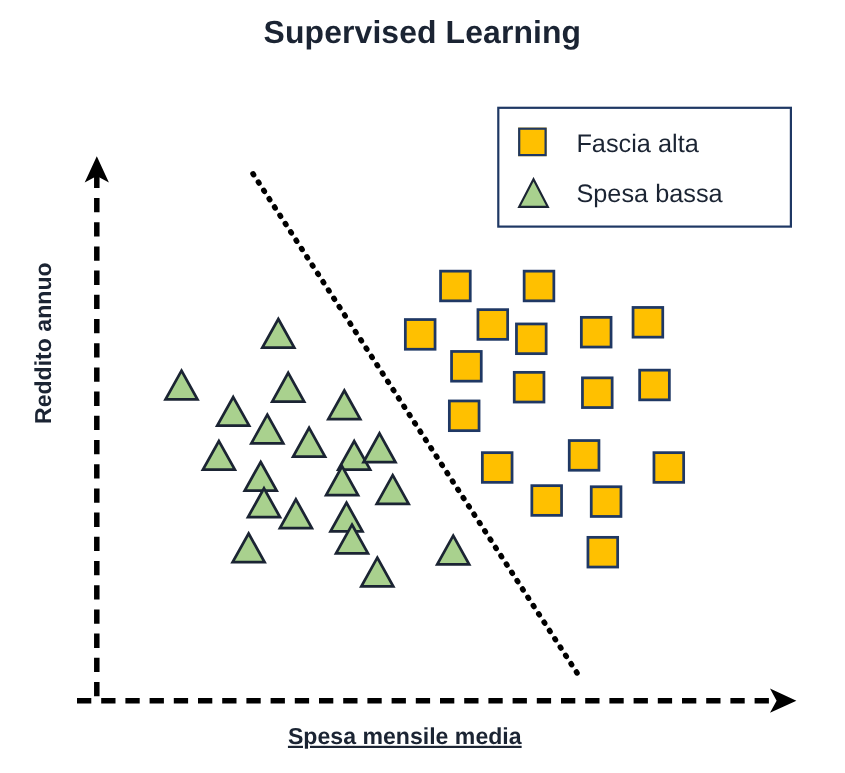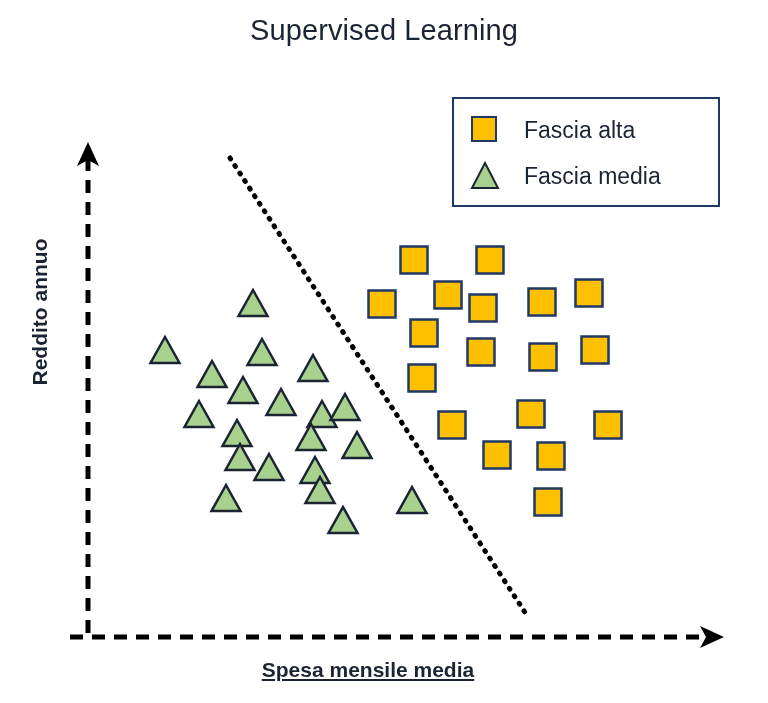--- a/index.html
+++ b/index.html
@@ -22,21 +22,21 @@
   }
 
   
   #chart-title {
     position: absolute;
     left: 0;
     top: 14px;
     width: 768px;
     text-align: center;
     font-size: 29px;
-    font-weight: normal;
+    font-weight: bold;
     color: #1b2433;
     letter-spacing: 0.1px;
     white-space: nowrap;
   }
 
   
   #y-axis-label {
     position: absolute;
     left: -60px;
     top: 300px;
@@ -198,17 +198,17 @@
         <span class="sq"></span>
       </span>
       <span class="legend-label">Fascia alta</span>
     </div>
     <div class="legend-row r1">
       <span class="legend-swatch">
         <svg class="tri" viewBox="0 0 30 30" xmlns="http://www.w3.org/2000/svg">
           <polygon points="15,2 28,27 2,27" fill="#A9D18E" stroke="#1B2433" stroke-width="2"></polygon>
         </svg>
       </span>
-      <span class="legend-label">Fascia media</span>
+      <span class="legend-label">Spesa bassa</span>
     </div>
   </div>
 
 </div>
 
 </body></html>

